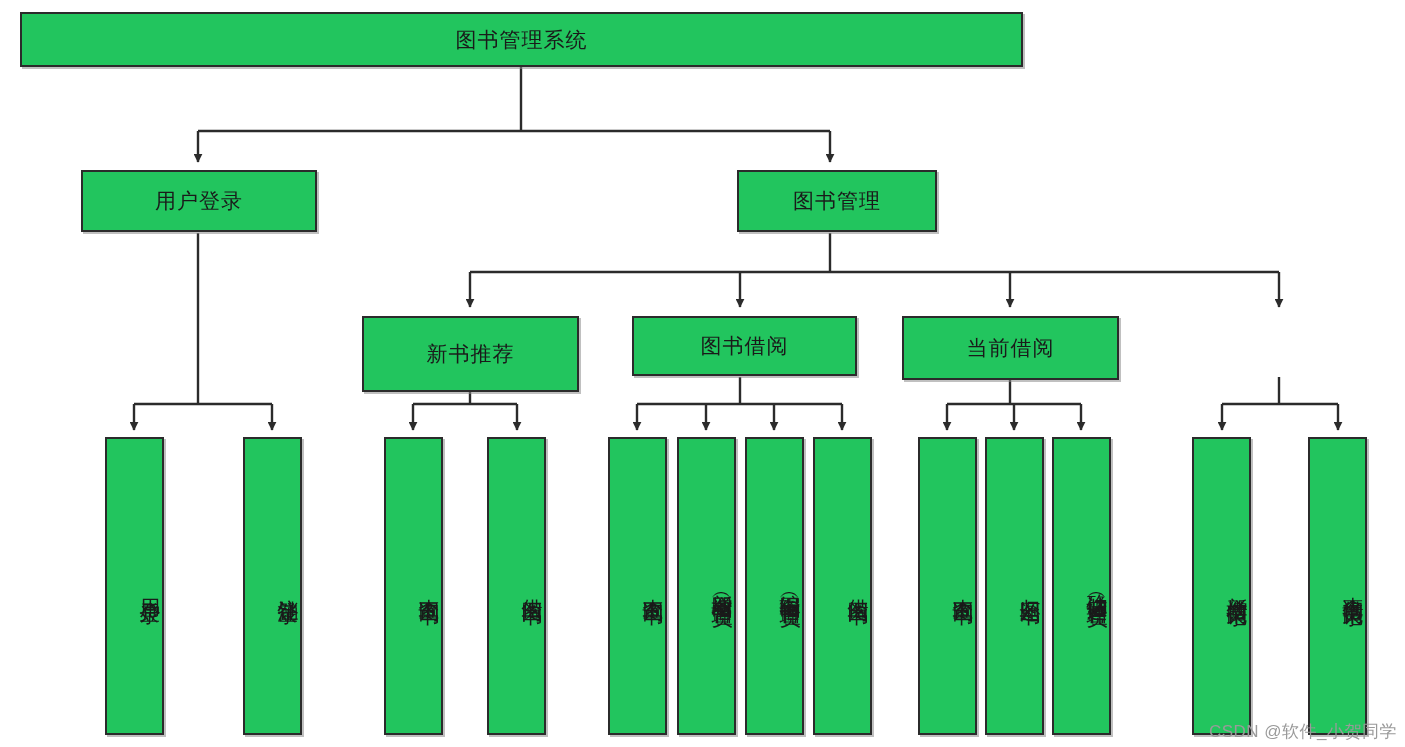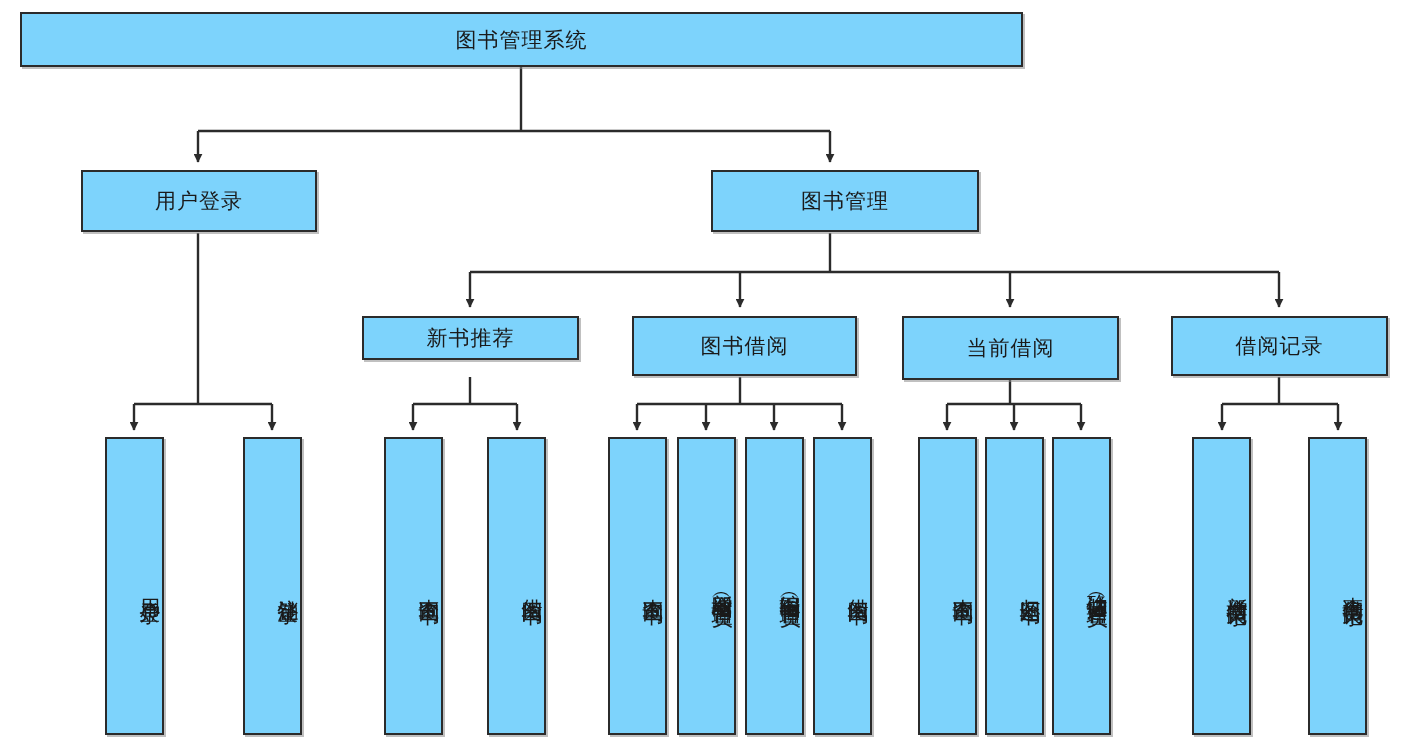--- a/index.html
+++ b/index.html
@@ -21,21 +21,21 @@
   #diagram-svg {
     position: absolute;
     left: 0;
     top: 0;
     width: 1405px;
     height: 747px;
   }
   .node-box {
     position: absolute;
     box-sizing: border-box;
-    background: #7dd3fc;
+    background: #22c55e;
     border: 2px solid #2b2b2b;
     box-shadow: 2px 2px 0 0 rgba(140,140,140,0.55);
     display: flex;
     align-items: center;
     justify-content: center;
     color: #1a1a1a;
   }
   .node-box.horizontal {
     font-size: 21px;
     letter-spacing: 1px;
@@ -122,35 +122,32 @@
     </g>
   </svg>
 
   <div class="node-box horizontal" style="left:20px; top:12px; width:1003px; height:55px;">
     <span class="node-label">图书管理系统</span>
   </div>
 
   <div class="node-box horizontal" style="left:81px; top:170px; width:236px; height:62px;">
     <span class="node-label">用户登录</span>
   </div>
-  <div class="node-box horizontal" style="left:711px; top:170px; width:268px; height:62px;align-items:center;">
+  <div class="node-box horizontal" style="left:737px; top:170px; width:200px; height:62px;align-items:center;">
     <span class="node-label">图书管理</span>
   </div>
 
-  <div class="node-box horizontal" style="left:362px; top:316px; width:217px; height:44px;">
+  <div class="node-box horizontal" style="left:362px; top:316px; width:217px; height:76px;">
     <span class="node-label">新书推荐</span>
   </div>
   <div class="node-box horizontal" style="left:632px; top:316px; width:225px; height:60px;">
     <span class="node-label">图书借阅</span>
   </div>
   <div class="node-box horizontal" style="left:902px; top:316px; width:217px; height:64px;">
     <span class="node-label">当前借阅</span>
-  </div>
-  <div class="node-box horizontal" style="left:1171px; top:316px; width:217px; height:60px;">
-    <span class="node-label">借阅记录</span>
   </div>
 
   <div class="node-box vertical" style="left:105px; top:437px; width:59px; height:298px;">
     <span class="node-label">用户登录</span>
   </div>
   <div class="node-box vertical" style="left:243px; top:437px; width:59px; height:298px;">
     <span class="node-label">注销登录</span>
   </div>
 
   <div class="node-box vertical" style="left:384px; top:437px; width:59px; height:298px;">
@@ -183,14 +180,15 @@
     <span class="node-label">确认归还（管理员）</span>
   </div>
 
   <div class="node-box vertical" style="left:1192px; top:437px; width:59px; height:298px;">
     <span class="node-label">新增借阅记录</span>
   </div>
   <div class="node-box vertical" style="left:1308px; top:437px; width:59px; height:298px;">
     <span class="node-label">查询借阅记录</span>
   </div>
 
+  <div class="watermark">CSDN @软件_小贺同学</div>
 
 </div>
 
 </body></html>

